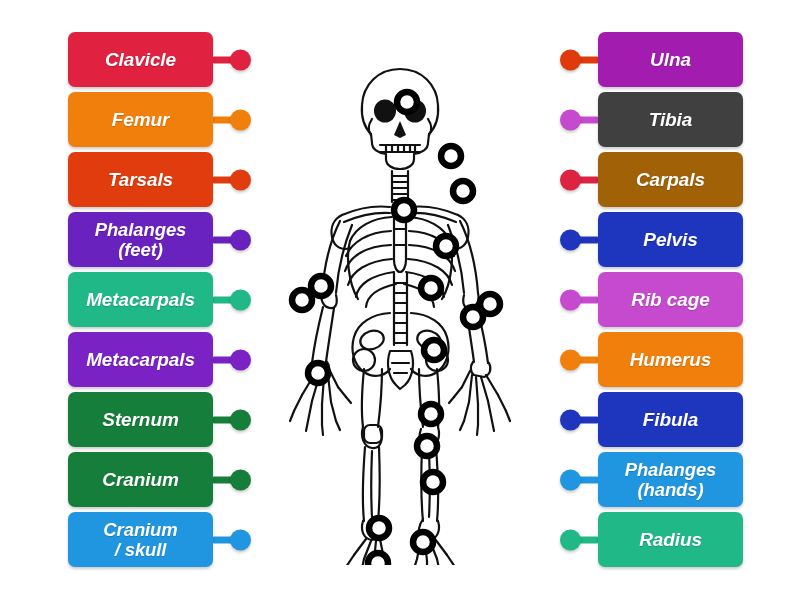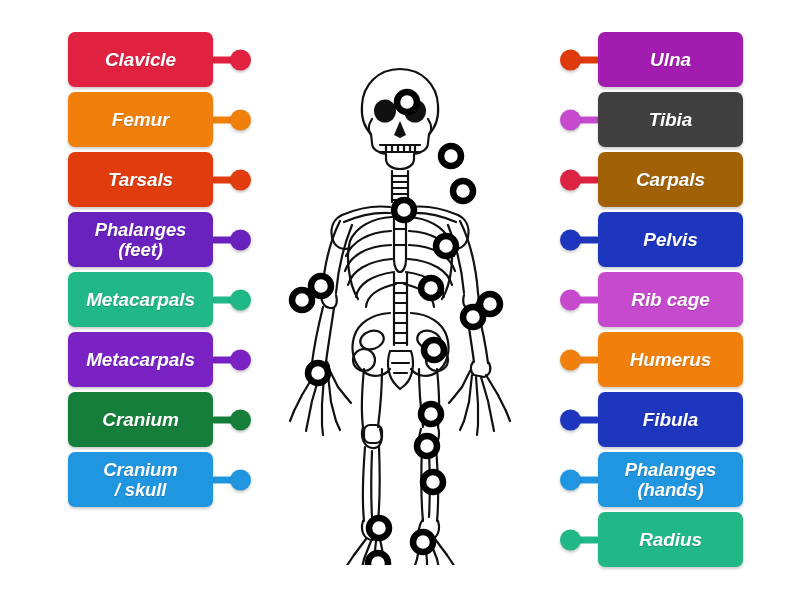--- a/index.html
+++ b/index.html
@@ -167,20 +167,29 @@
           <div class="knob" style="background: rgb(32, 184, 134);"></div>
         </div>
       </div>
       <div class="label-row left">
         <div class="pill" style="background: rgb(122, 34, 196);">
           <span class="pill-text">Metacarpals</span>
         </div>
         <div class="connector left">
           <div class="stem" style="background: rgb(122, 34, 196);"></div>
           <div class="knob" style="background: rgb(122, 34, 196);"></div>
+        </div>
+      </div>
+      <div class="label-row left">
+        <div class="pill" style="background: rgb(21, 126, 58);">
+          <span class="pill-text">Sternum</span>
+        </div>
+        <div class="connector left">
+          <div class="stem" style="background: rgb(21, 126, 58);"></div>
+          <div class="knob" style="background: rgb(21, 126, 58);"></div>
         </div>
       </div>
       <div class="label-row left">
         <div class="pill" style="background: rgb(21, 126, 58);">
           <span class="pill-text">Cranium</span>
         </div>
         <div class="connector left">
           <div class="stem" style="background: rgb(21, 126, 58);"></div>
           <div class="knob" style="background: rgb(21, 126, 58);"></div>
         </div>

